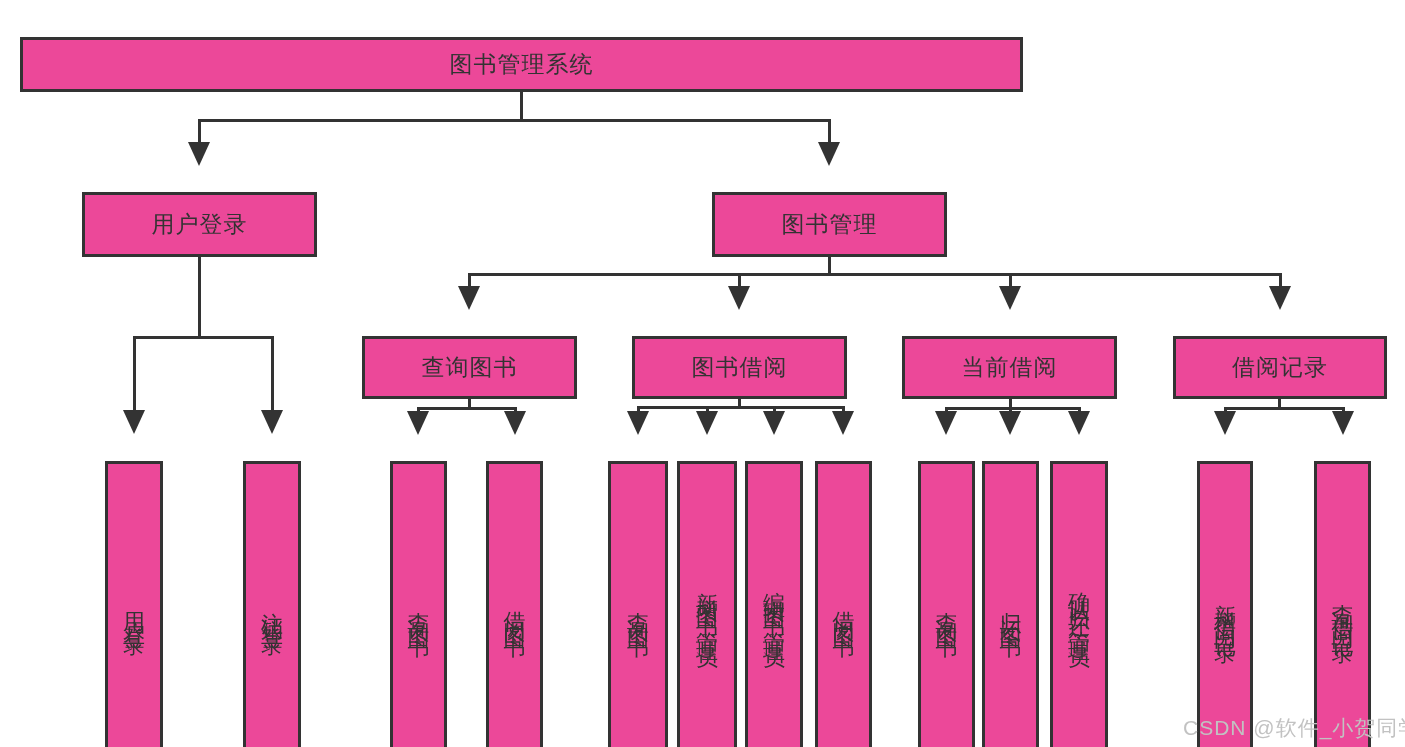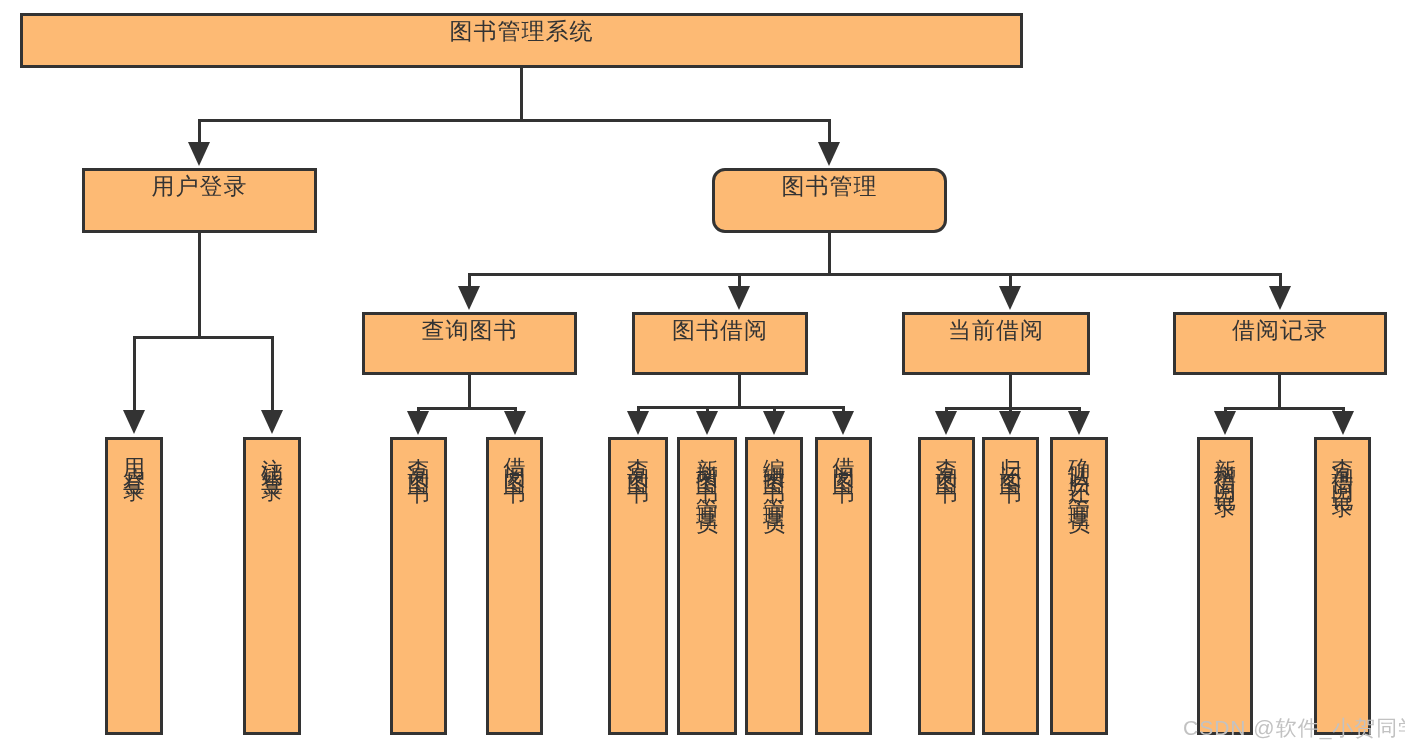--- a/index.html
+++ b/index.html
@@ -10,26 +10,27 @@
   #stage{
     position:relative;
     width:1405px;height:747px;
     background:var(--bg,#fff);
     overflow:hidden;
   }
   .node{
     position:absolute;
     box-sizing:border-box;
     border:3px solid var(--line,#333);
-    background:#fdba74;
-    display:flex;align-items:flex-start;justify-content:center;
+    background:#ec4899;
+    display:flex;align-items:center;justify-content:center;
     color:var(--text,#333);
     font-size:23px;
     letter-spacing:1px;
     z-index:2;
+    margin-top:24px;
   }
   .node.vertical .lbl{
     writing-mode:vertical-rl;
     text-orientation:mixed;
     font-size:22px;
     letter-spacing:8px;
     line-height:1;
   }
   .edge-line{
     position:absolute;
@@ -110,30 +111,30 @@
     <div class="edge-line" style="left: 1224px; top: 407px; width: 3px; height: 8px;"></div>
     <div class="arrowhead" style="left: 1214px; top: 411px;"></div>
     <div class="edge-line" style="left: 1342px; top: 407px; width: 3px; height: 8px;"></div>
     <div class="arrowhead" style="left: 1332px; top: 411px;"></div>
     <div class="node" style="left: 20px; top: 13px; width: 1003px; height: 55px;">
       <span class="lbl">图书管理系统</span>
     </div>
     <div class="node" style="left: 82px; top: 168px; width: 235px; height: 65px;">
       <span class="lbl">用户登录</span>
     </div>
-    <div class="node" style="left: 712px; top: 168px; width: 235px; height: 65px; border-radius: 13px;">
+    <div class="node" style="left: 712px; top: 168px; width: 235px; height: 65px;">
       <span class="lbl">图书管理</span>
     </div>
     <div class="node" style="left: 362px; top: 312px; width: 215px; height: 63px;">
       <span class="lbl">查询图书</span>
     </div>
-    <div class="node" style="left: 632px; top: 312px; width: 176px; height: 63px;">
+    <div class="node" style="left: 632px; top: 312px; width: 215px; height: 63px;">
       <span class="lbl">图书借阅</span>
     </div>
-    <div class="node" style="left: 902px; top: 312px; width: 188px; height: 63px;">
+    <div class="node" style="left: 902px; top: 312px; width: 215px; height: 63px;">
       <span class="lbl">当前借阅</span>
     </div>
     <div class="node" style="left: 1173px; top: 312px; width: 214px; height: 63px;">
       <span class="lbl">借阅记录</span>
     </div>
     <div class="node vertical" style="left: 105px; top: 437px; width: 58px; height: 298px;">
       <span class="lbl">用户登录</span>
     </div>
     <div class="node vertical" style="left: 243px; top: 437px; width: 58px; height: 298px;">
       <span class="lbl">注销登录</span>

